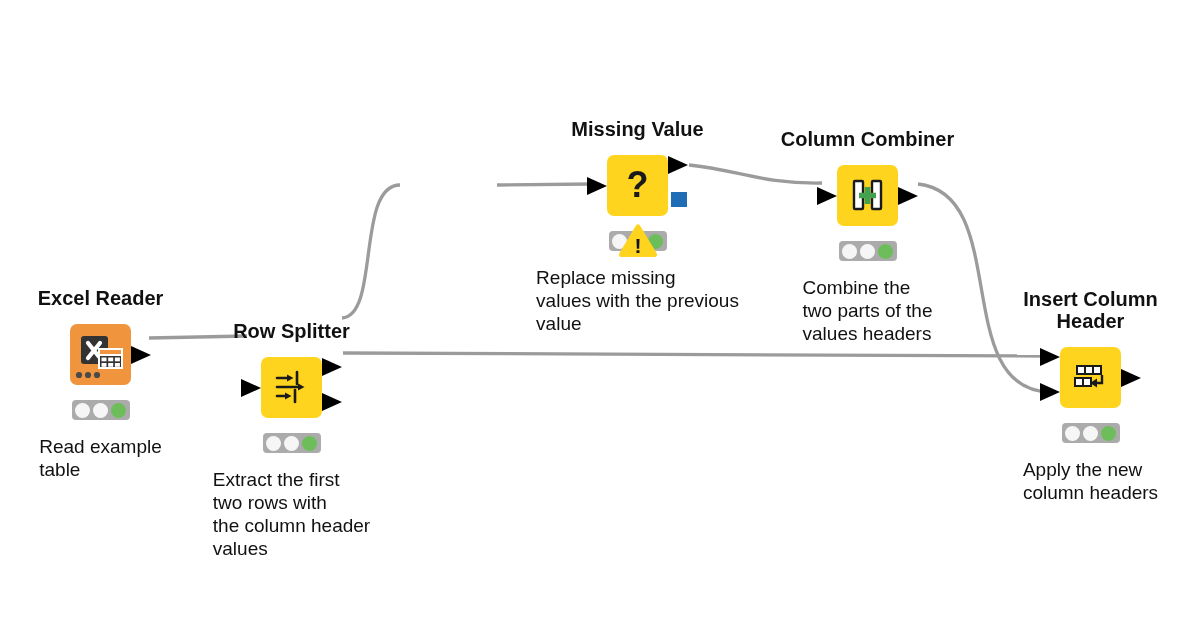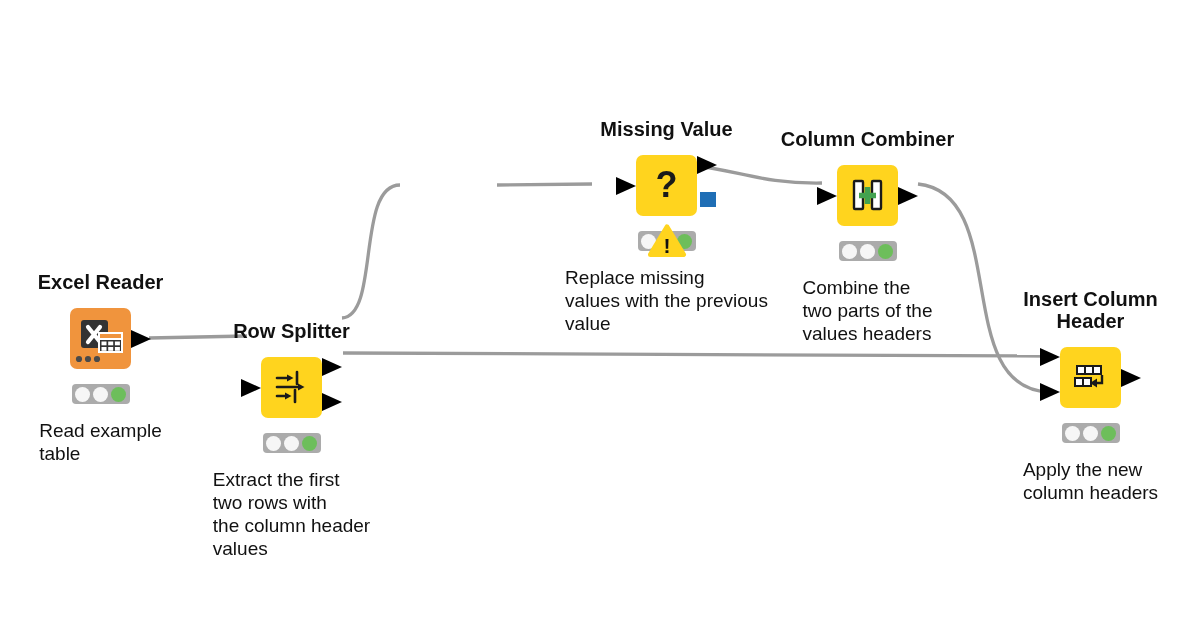--- a/index.html
+++ b/index.html
@@ -55,21 +55,21 @@
 
   <svg class="wires" width="1200" height="630">
     <path d="M149 338 L247 336"></path>
     <path d="M342 318 C380 316 356 185 400 185"></path>
     <path d="M497 185 L592 184"></path>
     <path d="M689 165 C738 170 762 184 822 183"></path>
     <path d="M918 184 C1012 194 950 390 1050 392"></path>
     <path d="M343 353 L1050 356"></path>
   </svg>
 
-  <div class="node orange" style="left:70px; top:308px;padding-left:43px;">
+  <div class="node orange" style="left:70px; top:324px;padding-left:43px;">
     <div class="node-title">Excel Reader</div>
     <svg class="node-icon" viewBox="0 0 61 61">
       <rect x="11" y="12" width="27" height="28" rx="3" fill="#333333"></rect>
       <path d="M18 19 L30 34 M30 19 L18 34" stroke="#ffffff" stroke-width="4.2" stroke-linecap="round"></path>
       <rect x="29" y="25" width="23" height="19" fill="#333333" stroke="#ffffff" stroke-width="2"></rect>
       <rect x="29" y="25" width="23" height="6" fill="#F0943D" stroke="#ffffff" stroke-width="2"></rect>
       <rect x="31.5" y="33.5" width="5" height="3.8" fill="#ffffff"></rect>
       <rect x="38.2" y="33.5" width="5" height="3.8" fill="#ffffff"></rect>
       <rect x="44.9" y="33.5" width="5" height="3.8" fill="#ffffff"></rect>
       <rect x="31.5" y="39" width="5" height="3.8" fill="#ffffff"></rect>
@@ -111,21 +111,21 @@
       <span class="light off"></span>
       <span class="light green"></span>
     </div>
     <div class="node-desc">Extract the first
 two rows with
 the column header
 values</div>
   </div>
 
 
-  <div class="node yellow" style="left:636px; top:155px;">
+  <div class="node yellow" style="left:607px; top:155px;">
     <div class="node-title">Missing Value</div>
     <svg class="node-icon" viewBox="0 0 61 61">
       <text x="30.5" y="42" text-anchor="middle" font-size="36" font-weight="bold" fill="#1a1a1a" font-family="Liberation Sans, sans-serif">?</text>
     </svg>
     <span class="port in center"></span>
     <span class="port out slot-top"></span>
     <span class="port-model"></span>
     <div class="traffic">
       <span class="light off"></span>
       <span class="light off"></span>

